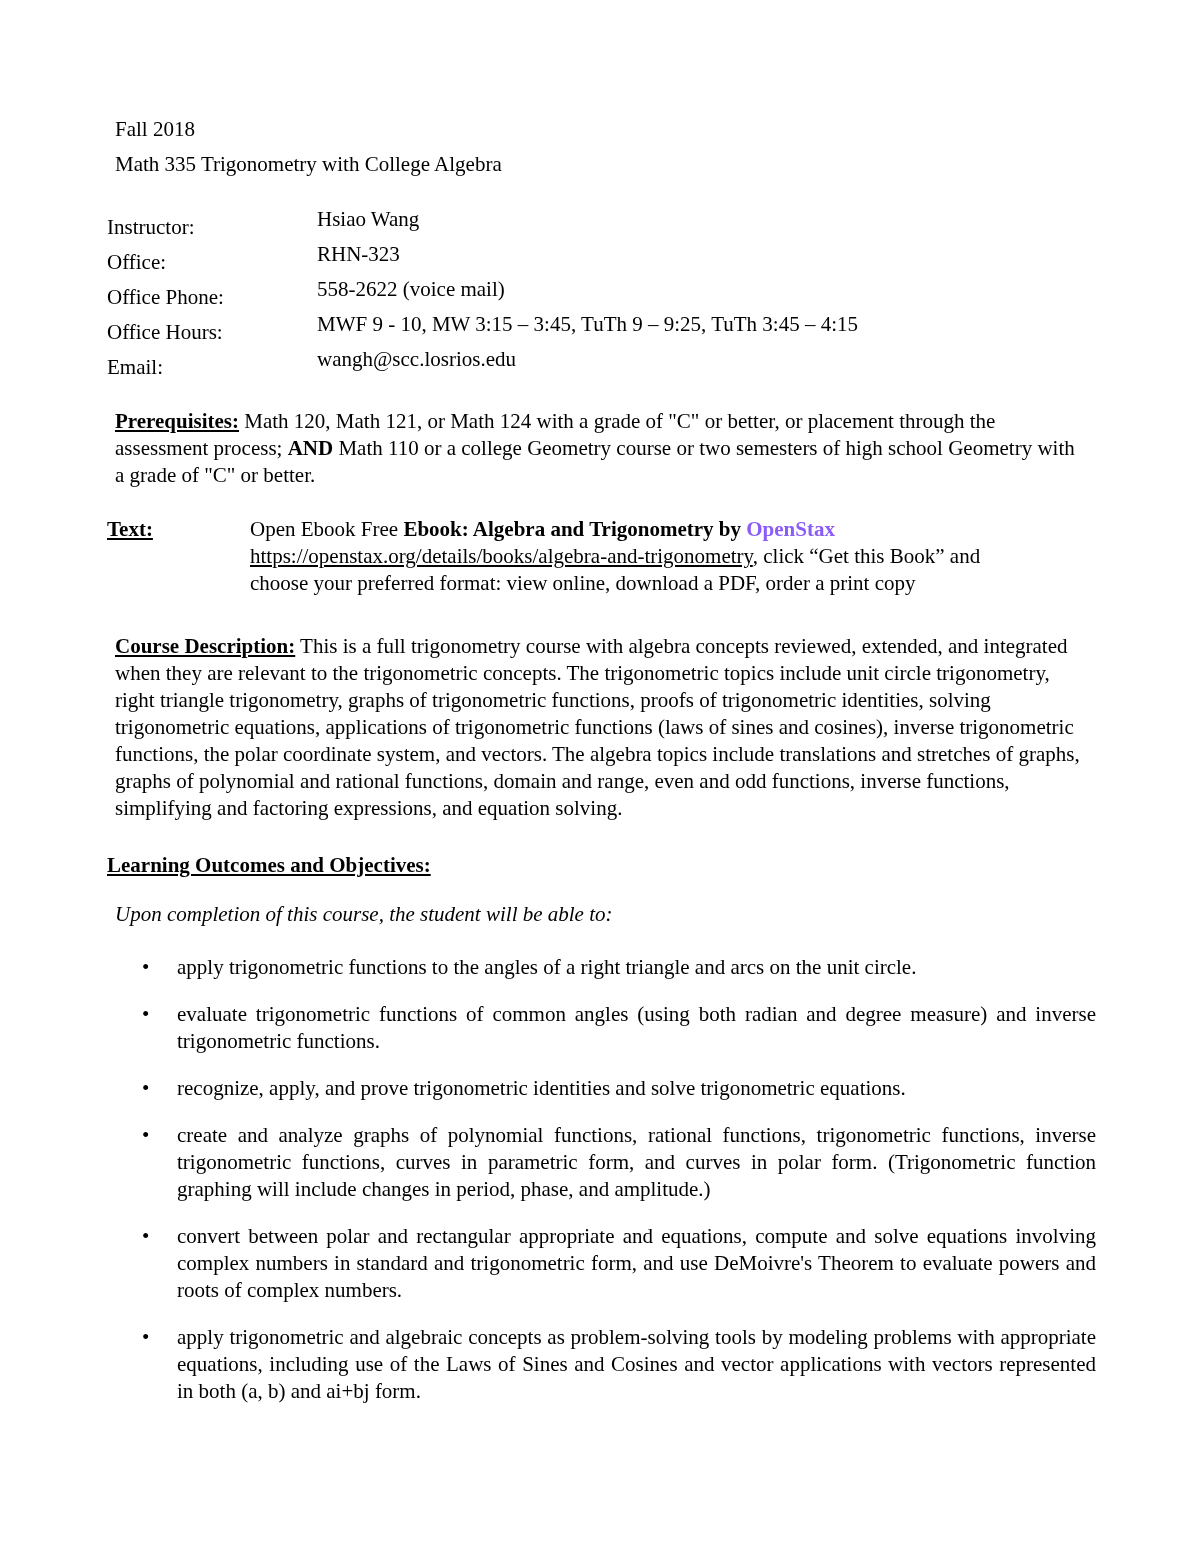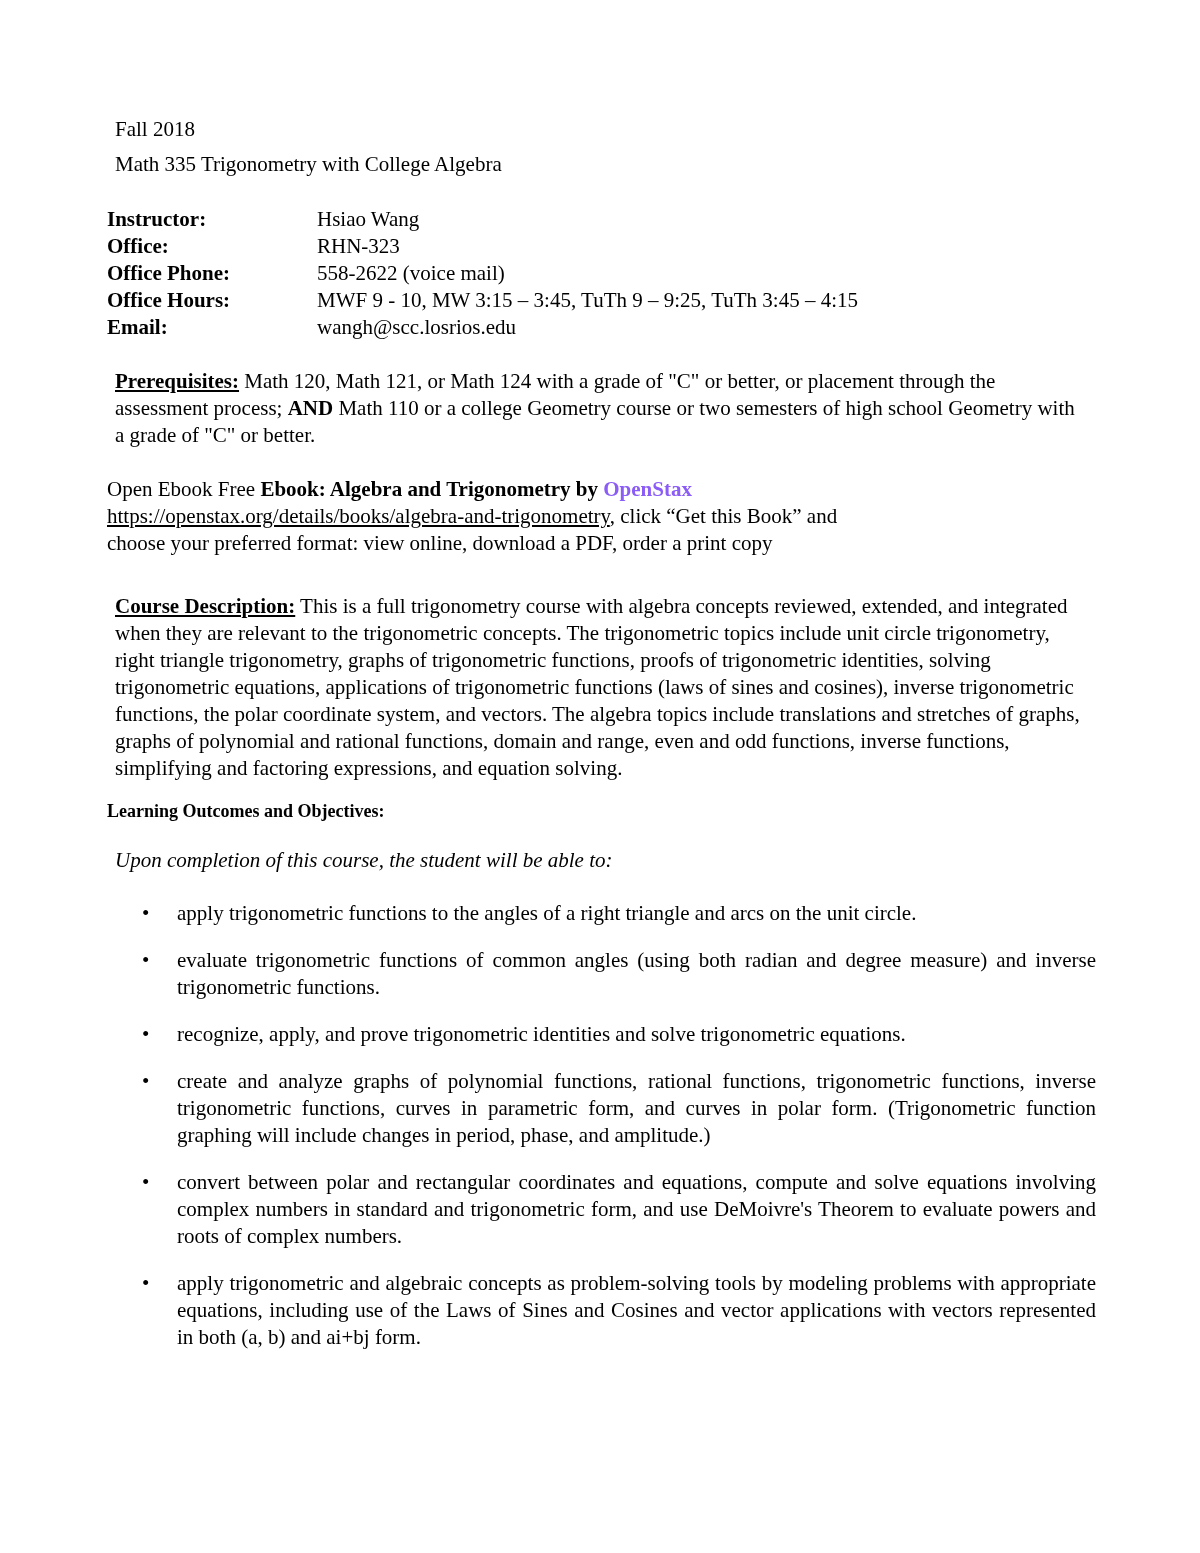--- a/index.html
+++ b/index.html
@@ -16,36 +16,37 @@
   .page { padding: 108px 104px 40px 107px; }
 
   p { margin: 8px; }
   .pre { white-space: pre-wrap; }
   .bold { font-weight: 700; }
   .underline { text-decoration: underline; }
   .red { color: #8b5cf6; }
 
   .contact { margin-top: 28px; }
   .contact .row { display: flex; }
-  .contact .label { flex: 0 0 210px; font-weight: 700; }
+  .contact .label { flex: 0 0 210px; font-weight: 400; margin-top: 8px; }
 
   .para { margin-top: 27px; }
 
   .text-section { margin-top: 27px; display: flex; }
   .text-section .label-col { flex: 0 0 143px; }
   .text-content { width: 757px; }
   .link { color: #000000; cursor: pointer; }
 
   .course-desc { margin-top: 36px; }
 
   .heading {
-    margin: 16px 0 0 0;
-    font-size: 18px;
+    margin: 30px 0 0 0;
+    font-size: 21px;
     line-height: 27px;
     font-weight: 700;
+    text-decoration: underline;
   }
   .intro-italic { font-style: italic; margin-top: 22px; }
 
   .outcomes { list-style: none; margin: 26px 0 0 0; padding: 0; }
   .outcomes li {
     position: relative;
     padding-left: 70px;
     margin-bottom: 20px;
     text-align: justify;
   }
@@ -85,34 +86,35 @@
     </div>
     <div class="row">
       <span class="label">Email:</span>
       <span>wangh@scc.losrios.edu</span>
     </div>
   </section>
 
   <p class="para"><span class="bold underline">Prerequisites:</span><span> Math 120, Math 121, or Math 124 with a grade of "C" or better, or placement through the assessment process; </span><span class="bold">AND</span><span> Math 110 or a college Geometry course or two semesters of high school Geometry with a grade of "C" or better.</span></p>
 
   <section class="text-section">
+    <span class="label-col"><span class="bold underline">Text:</span></span>
     <div class="text-content">
       <span>Open Ebook Free </span><span class="bold">Ebook: Algebra and Trigonometry by </span><span class="bold red">OpenStax</span><br>
       <a class="link" href="#">https://openstax.org/details/books/algebra-and-trigonometry</a><span>, click “Get this Book” and choose your preferred format: view online, download a PDF, order a print copy</span>
     </div>
   </section>
 
   <p class="course-desc"><span class="bold underline">Course Description:</span><span> This is a full trigonometry course with algebra concepts reviewed, extended, and integrated when they are relevant to the trigonometric concepts. The trigonometric topics include unit circle trigonometry, right triangle trigonometry, graphs of trigonometric functions, proofs of trigonometric identities, solving trigonometric equations, applications of trigonometric functions (laws of sines and cosines), inverse trigonometric functions, the polar coordinate system, and vectors. The algebra topics include translations and stretches of graphs, graphs of polynomial and rational functions, domain and range, even and odd functions, inverse functions, simplifying and factoring expressions, and equation solving.</span></p>
 
   <h2 class="heading">Learning Outcomes and Objectives:</h2>
 
   <p class="intro-italic">Upon completion of this course, the student will be able to:</p>
 
   <ul class="outcomes">
     <li><span class="bullet">•</span><span>apply trigonometric functions to the angles of a right triangle and arcs on the unit circle.</span></li>
     <li><span class="bullet">•</span><span>evaluate trigonometric functions of common angles (using both radian and degree measure) and inverse trigonometric functions.</span></li>
     <li><span class="bullet">•</span><span>recognize, apply, and prove trigonometric identities and solve trigonometric equations.</span></li>
     <li><span class="bullet">•</span><span>create and analyze graphs of polynomial functions, rational functions, trigonometric functions, inverse trigonometric functions, curves in parametric form, and curves in polar form. (Trigonometric function graphing will include changes in period, phase, and amplitude.)</span></li>
-    <li><span class="bullet">•</span><span>convert between polar and rectangular coordinates and equations, compute and solve equations involving complex numbers in standard and trigonometric form, and use DeMoivre's Theorem to evaluate powers and roots of complex numbers.</span></li>
+    <li><span class="bullet">•</span><span>convert between polar and rectangular appropriate and equations, compute and solve equations involving complex numbers in standard and trigonometric form, and use DeMoivre's Theorem to evaluate powers and roots of complex numbers.</span></li>
     <li><span class="bullet">•</span><span>apply trigonometric and algebraic concepts as problem-solving tools by modeling problems with appropriate equations, including use of the Laws of Sines and Cosines and vector applications with vectors represented in both (a, b) and ai+bj form.</span></li>
   </ul>
 
 </div>
 
 </body></html>

